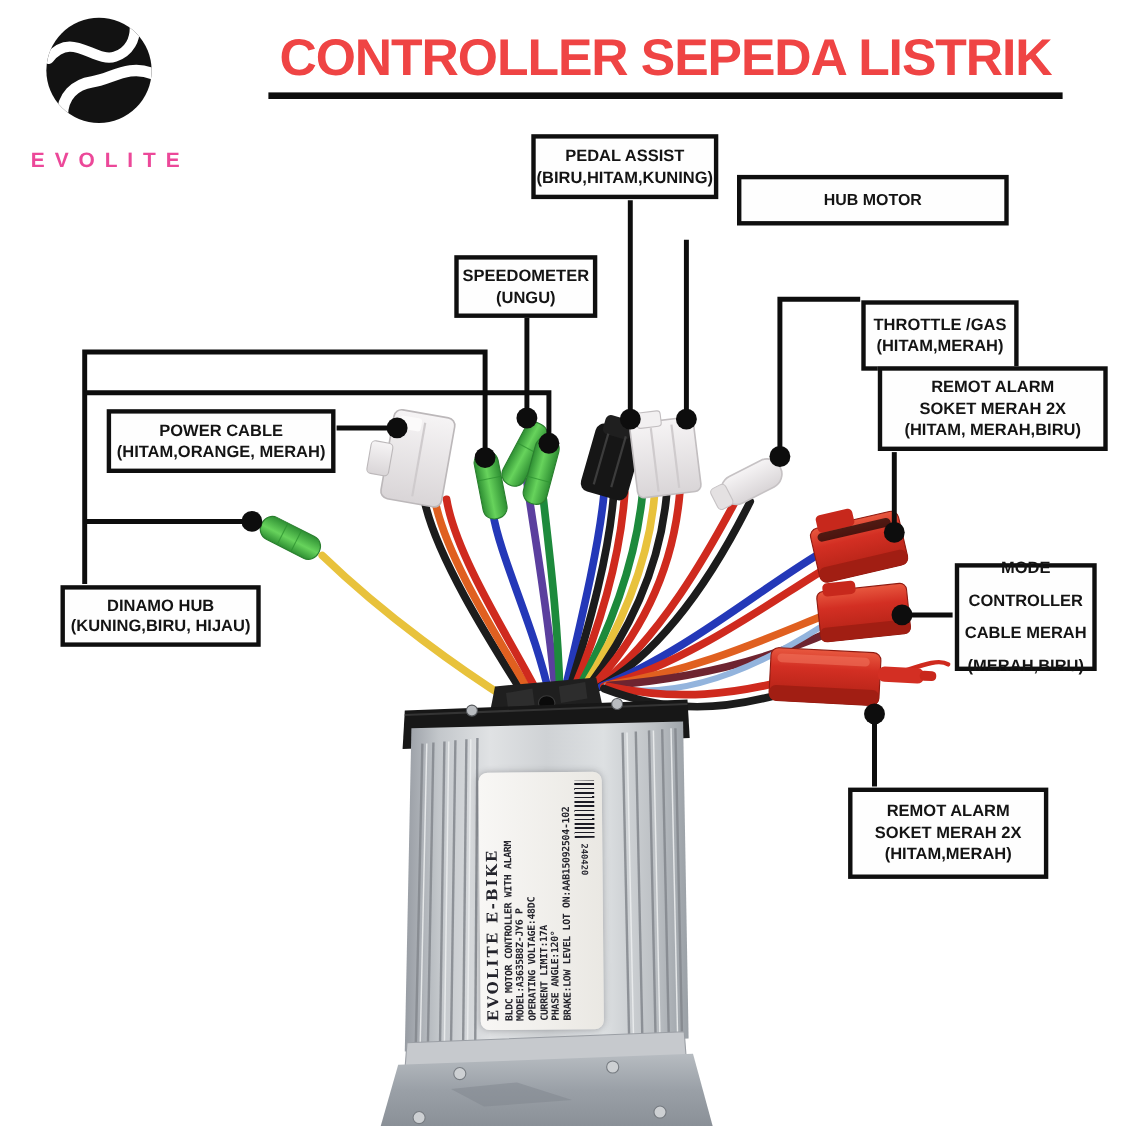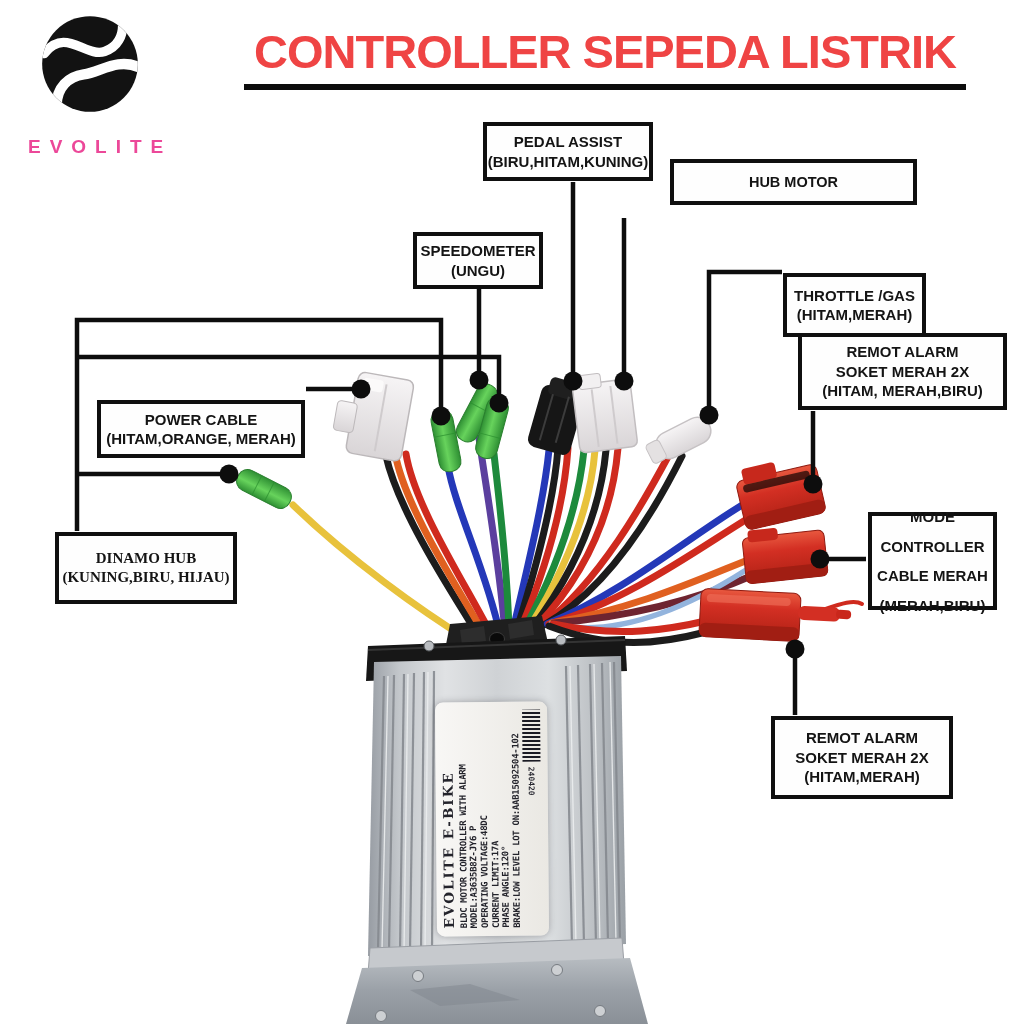--- a/index.html
+++ b/index.html
@@ -16,23 +16,23 @@
   .co{position:absolute;background:#fefefe;border:4px solid #0f0f0f;box-sizing:border-box;
       display:flex;flex-direction:column;justify-content:center;align-items:center;
       text-align:center;font-weight:700;font-size:15px;line-height:1.3;color:#141414;
       padding:2px 16px;z-index:30;}
   .co span{white-space:nowrap;}
   #co-pedal   {left:483px;top:122px;width:170px;height:59px;}
   #co-hub     {left:670px;top:159px;width:247px;height:46px;font-size:14.5px;}
   #co-speedo  {left:413px;top:232px;width:130px;height:57px;}
   #co-throttle{left:783px;top:238px;width:143px;height:64px;margin-top:35px;}
   #co-remot1  {left:798px;top:333px;width:209px;height:77px;}
-  #co-power   {left:97px; top:372px;width:208px;height:58px;margin-top:28px;}
+  #co-power   {left:97px; top:372px;width:208px;height:58px;}
   #co-mode    {left:868px;top:512px;width:129px;height:98px;gap:10px;}
-  #co-dinamo  {left:55px; top:532px;width:182px;height:72px;font-family:Liberation Serif, serif;}
+  #co-dinamo  {left:55px; top:532px;width:182px;height:56px;}
   #co-remot2  {left:771px;top:716px;width:182px;height:83px;}
   
   .lbl-outer{position:absolute;left:436px;top:702px;width:112px;height:234px;z-index:12;}
   .lbl-inner{position:absolute;left:-61px;top:61px;width:234px;height:112px;
              transform:rotate(-90.5deg);background:linear-gradient(180deg,#f8f7f5,#eae8e3);
              border-radius:8px;box-shadow:0 0 7px rgba(40,40,45,.35);
              padding:5px 8px;box-sizing:border-box;overflow:hidden;}
   .lbl-title{font-family:"DejaVu Serif",serif;font-weight:700;font-size:13.5px;
              letter-spacing:2px;color:#23232b;white-space:nowrap;line-height:1.1;margin-bottom:2px;}
   .lbl-line{font-family:"DejaVu Sans Mono",monospace;font-weight:700;font-size:9px;

